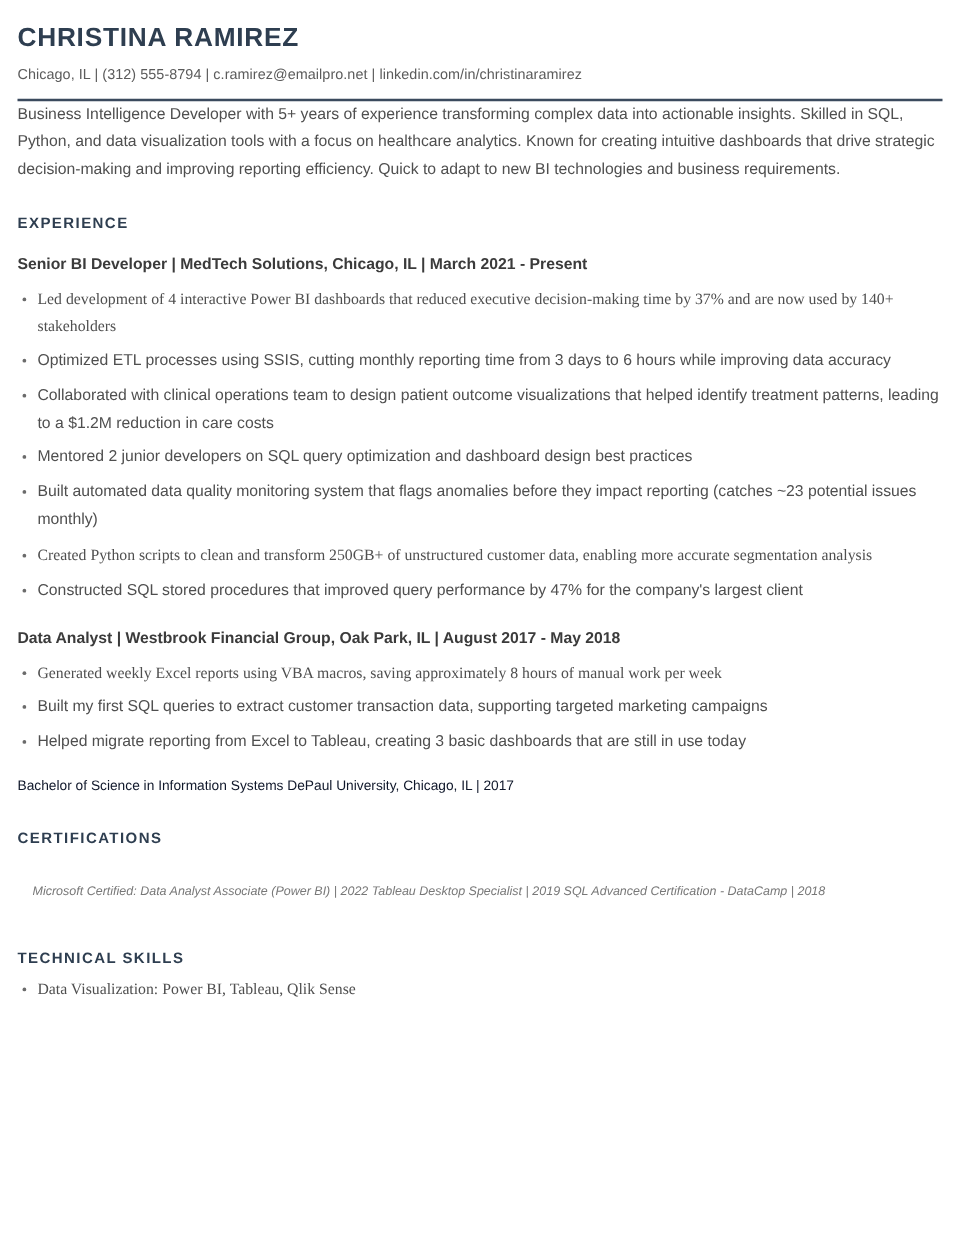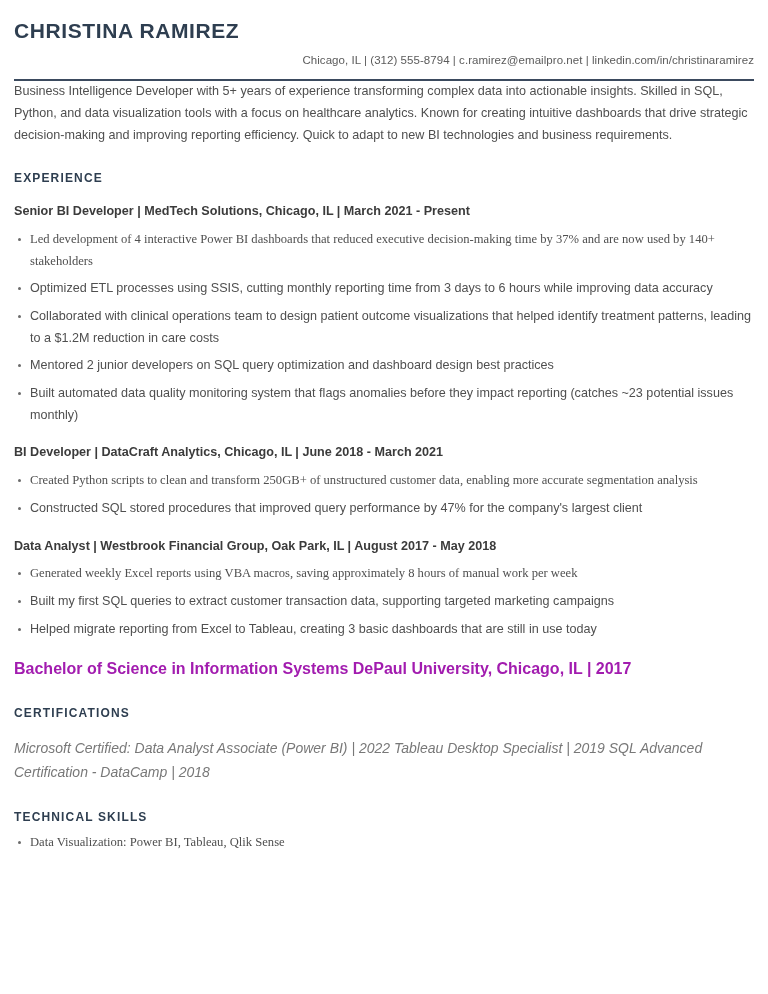--- a/index.html
+++ b/index.html
@@ -30,21 +30,20 @@
     margin: 0;
     padding-top: 18px;
     line-height: 1.2;
   }
   .contact {
     font-size: 11.5px;
     color: #5b5b5b;
     margin: 0;
     padding-top: 11px;
     letter-spacing: 0.05px;
-    text-align: right;
   }
   .rule {
     border: 0;
     border-top: 2px solid #3b4a5e;
     margin: 13px 0 0 0;
     width: 100%;
   }
   
   .summary {
     font-size: 12.6px;
@@ -88,32 +87,32 @@
     content: "";
     position: absolute;
     left: 4px;
     top: 9px;
     width: 3px;
     height: 3px;
     border-radius: 50%;
     background: #6b6b6b;
   }
   .edu-line {
-    font-size: 16px;
-    font-weight: bold;
-    color: #a21caf;
+    font-size: 11px;
+    font-weight: normal;
+    color: #0f172a;
     margin: 0;
     padding-top: 17px;
     line-height: 1.5;
   }
   .cert-line {
-    font-size: 14px;
+    font-size: 10px;
     font-style: italic;
     color: #787878;
-    margin: 0;
+    margin: 12px;
     padding-top: 16px;
     line-height: 1.72;
   }
 </style>
 </head>
 <body>
 
 <div class="page">
 
   <h1 class="name">CHRISTINA RAMIREZ</h1>
@@ -131,21 +130,20 @@
     <ul class="bullets">
       <li>Led development of 4 interactive Power BI dashboards that reduced executive decision-making time by 37% and are now used by 140+ stakeholders</li>
       <li>Optimized ETL processes using SSIS, cutting monthly reporting time from 3 days to 6 hours while improving data accuracy</li>
       <li>Collaborated with clinical operations team to design patient outcome visualizations that helped identify treatment patterns, leading to a $1.2M reduction in care costs</li>
       <li>Mentored 2 junior developers on SQL query optimization and dashboard design best practices</li>
       <li>Built automated data quality monitoring system that flags anomalies before they impact reporting (catches ~23 potential issues monthly)</li>
     </ul>
   </div>
 
   <div>
-    <h3 class="entry-head">BI Developer | DataCraft Analytics, Chicago, IL | June 2018 - March 2021</h3>
     <ul class="bullets">
       <li>Created Python scripts to clean and transform 250GB+ of unstructured customer data, enabling more accurate segmentation analysis</li>
       <li>Constructed SQL stored procedures that improved query performance by 47% for the company's largest client</li>
     </ul>
   </div>
 
   <div>
     <h3 class="entry-head">Data Analyst | Westbrook Financial Group, Oak Park, IL | August 2017 - May 2018</h3>
     <ul class="bullets">
       <li>Generated weekly Excel reports using VBA macros, saving approximately 8 hours of manual work per week</li>

